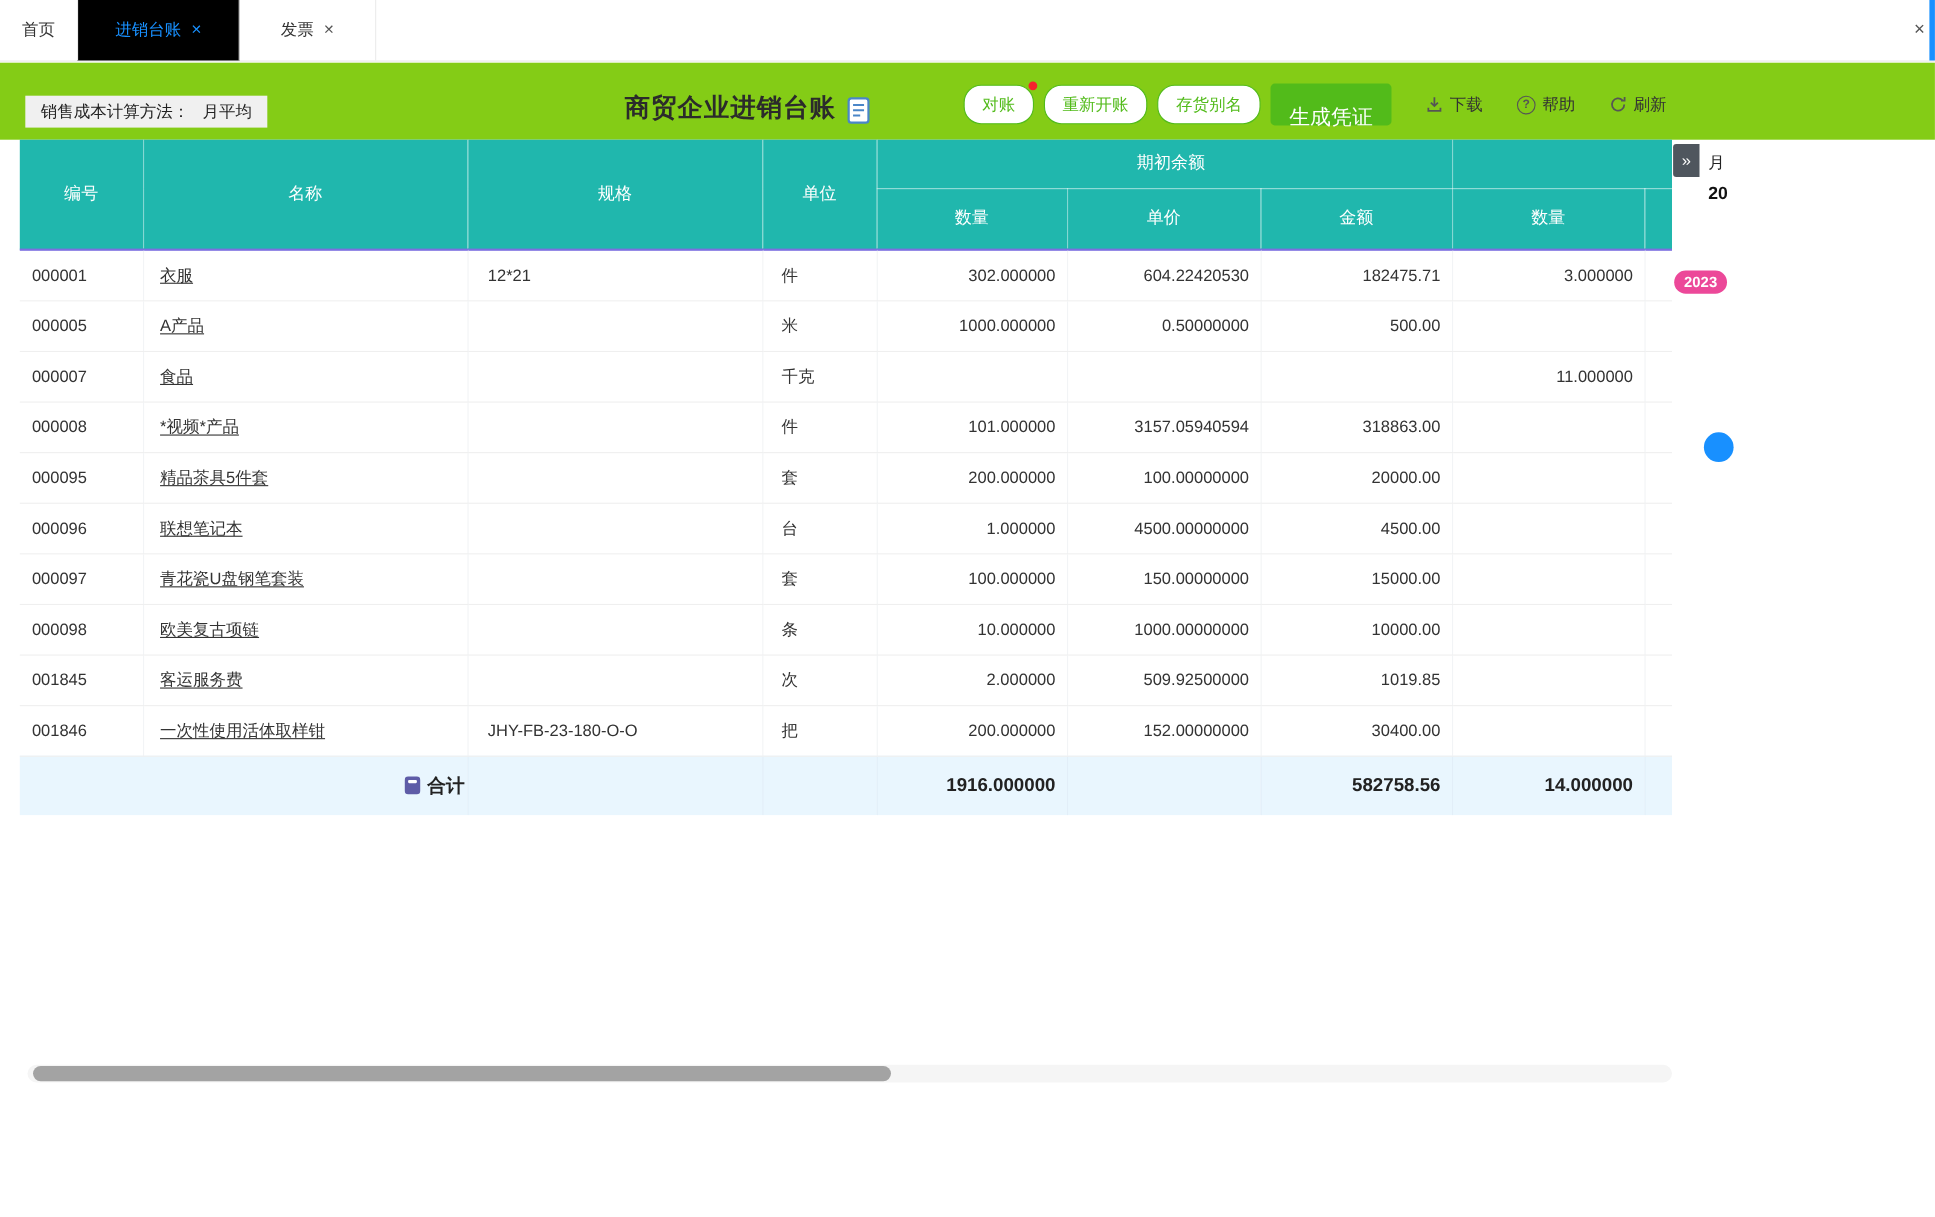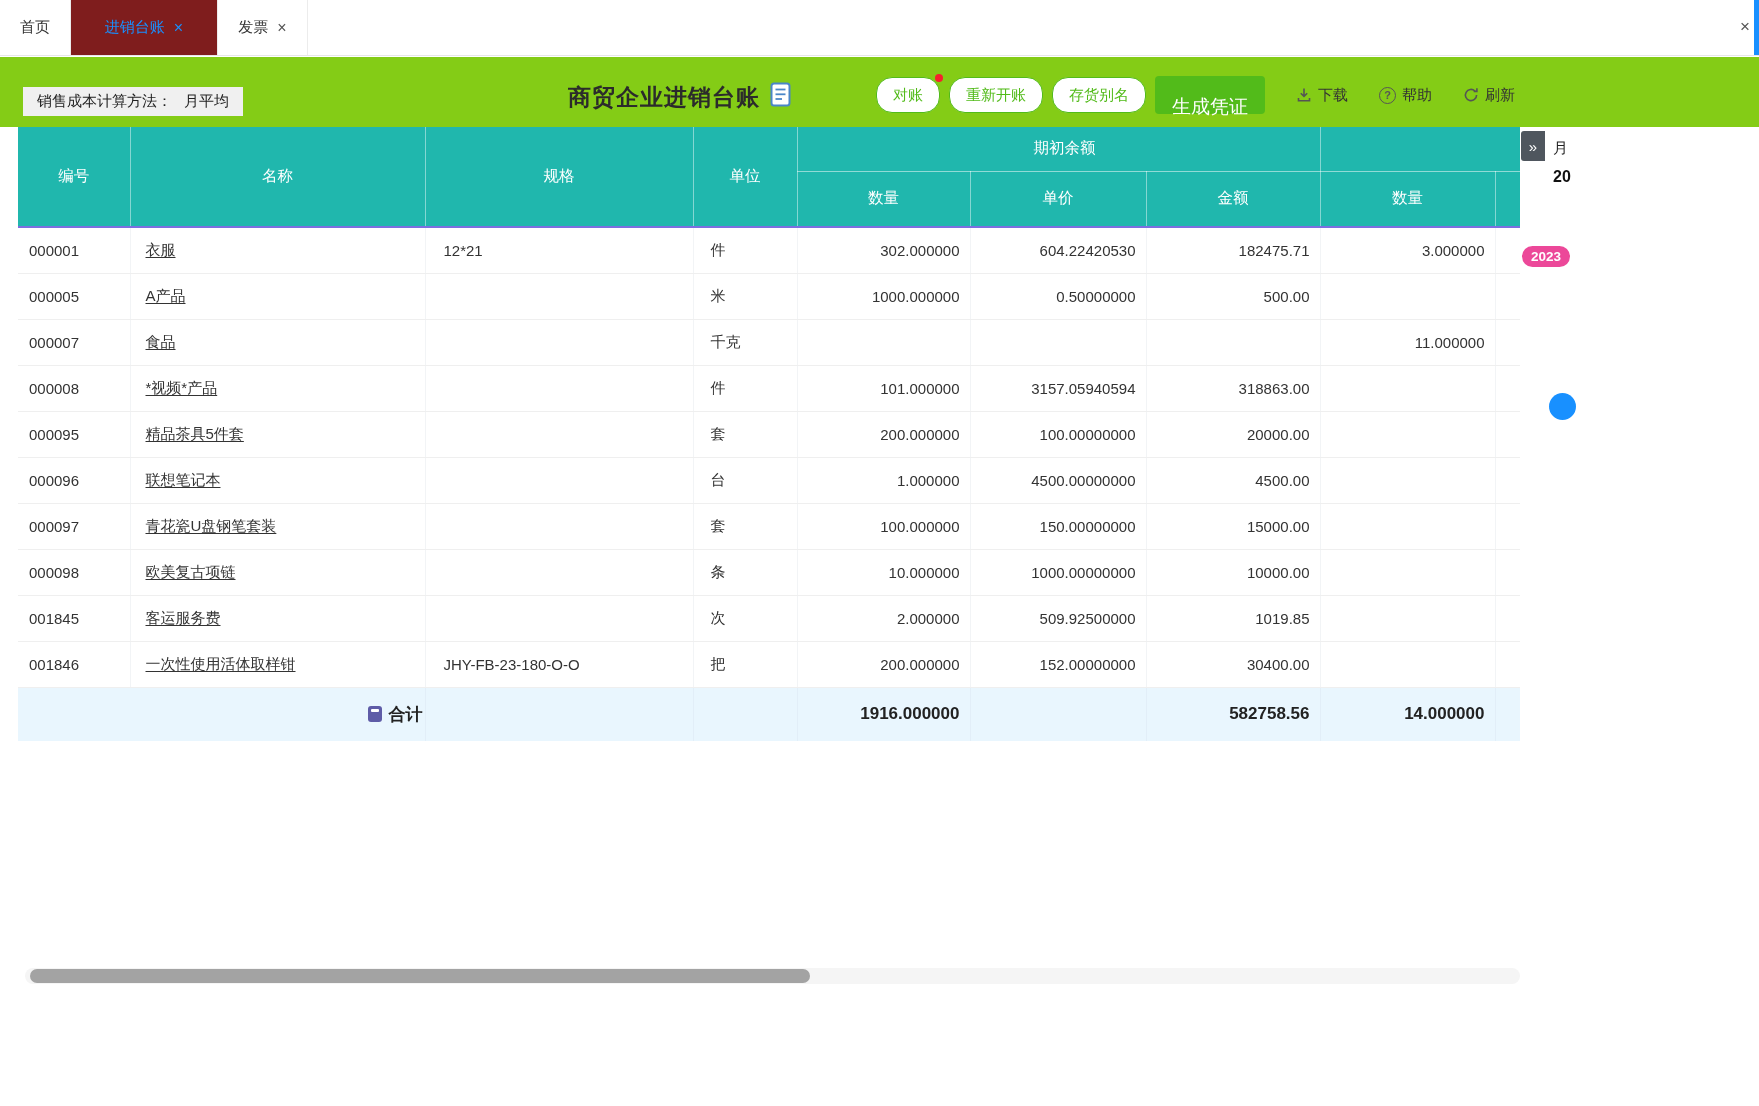--- a/index.html
+++ b/index.html
@@ -14,34 +14,34 @@
     --total-bg: #e9f6fe; --purple: #7c6fe0;
   }
   button { border: none; background: none; font: inherit; cursor: pointer; }
 
   
   .tabbar { position: absolute; left: 0; top: 0; width: 1759px; height: 56px;
             background: #fff; border-bottom: 1px solid #e7e7e7; }
   .tab { position: absolute; top: 0; height: 55px; display: flex; align-items: center;
          justify-content: center; gap: 9px; font-size: 15px; color: #333; cursor: pointer; }
   .tab-home { left: 0; width: 70px; }
-  .tab-ledger { left: 70px; width: 148px; background: #7f1d1d; color: #1890ff;
+  .tab-ledger { left: 70px; width: 148px; background: #000000; color: #1890ff;
                 border-left: 1px solid #ececec; border-right: 1px solid #ececec; }
-  .tab-invoice { left: 218px; width: 90px; border-right: 1px solid #ececec; }
+  .tab-invoice { left: 218px; width: 124px; border-right: 1px solid #ececec; }
   .tab-close { font-size: 16px; line-height: 1; }
   .tab-invoice .tab-close { color: #555; }
   .tabbar-close { position: absolute; right: 9px; top: 17px; font-size: 17px; color: #555; cursor: pointer; }
   .tabbar-accent { position: absolute; right: 0; top: 0; width: 5px; height: 55px; background: var(--blue); }
 
   
   .toolbar { position: absolute; left: 0; top: 57px; width: 1759px; height: 70px; background: #84cc16; }
   .cost-method { position: absolute; left: 23px; top: 30px; height: 29px; background: #f0f0f0;
                  display: flex; align-items: center; gap: 12px; padding: 0 14px; font-size: 15px; color: #222; }
   .cost-val { cursor: pointer; }
-  .page-title-wrap { position: absolute; left: 568px; top: 25px; display: flex; align-items: flex-start; gap: 10px; }
+  .page-title-wrap { position: absolute; left: 568px; top: 25px; display: flex; align-items: flex-end; gap: 10px; }
   .page-title { font-size: 23px; font-weight: 600; color: #2b2b2b; letter-spacing: 1px; white-space: nowrap; }
   .doc-icon { display: inline-flex; cursor: pointer; }
   .btn-row { position: absolute; top: 19px; right: 244px; display: flex; align-items: center; gap: 9px; }
   .btn.outline { position: relative; height: 36px; padding: 0 16px; border: 1px solid var(--green);
                  color: var(--green); background: #fff; border-radius: 16px; font-size: 15px; }
   .btn.solid { height: 38px; padding: 18px 17px; background: var(--green); color: #fff;
                border-radius: 4px; font-size: 19px; }
   .dot { position: absolute; top: -4px; right: -4px; width: 8px; height: 8px;
          background: #f5222d; border-radius: 50%; }
   .btn.plain { display: inline-flex; align-items: center; gap: 6px; color: #333;

